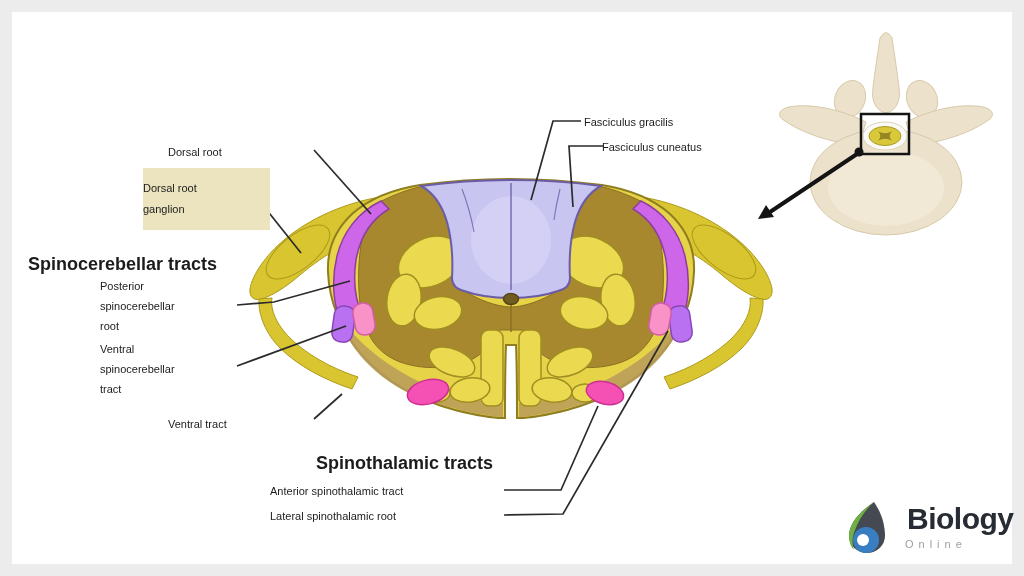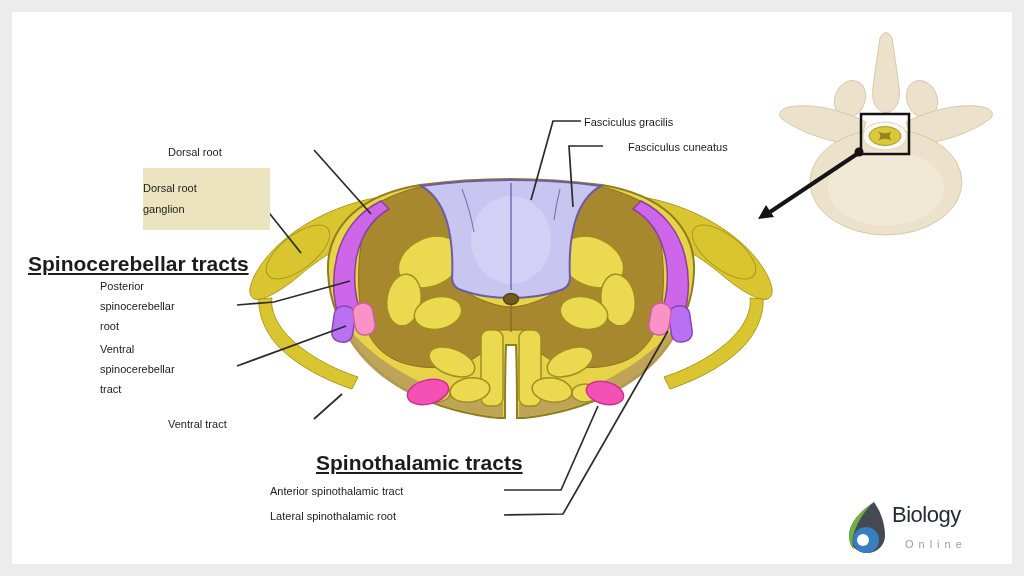--- a/index.html
+++ b/index.html
@@ -11,37 +11,37 @@
   .canvas{
     position:absolute;left:12px;top:12px;width:1000px;height:552px;
     background:var(--canvas-bg,#fff);
   }
   .art{position:absolute;left:0;top:0;z-index:1;}
   .lbl{
     position:absolute;z-index:2;color:var(--label-text,#1c1c1c);
     font-size:11px;line-height:20px;white-space:pre-line;
   }
   .lbl.right{text-align:left;}
-  .heading{font-weight:bold;font-size:21px;text-decoration:underline;text-underline-offset:2px;white-space:nowrap;}
+  .heading{font-weight:bold;font-size:18px;text-underline-offset:2px;white-space:nowrap;}
   .lbl-dorsal-root{left:168px;top:142px;width:142px;}
   .lbl-drg{left:143px;top:168px;width:127px;height:62px;background:var(--drg-box-bg,#ebe4bf);
     box-sizing:border-box;padding:10px 10px 0 0;line-height:21px;}
   .lbl-scb-heading{left:28px;top:254px;}
   .lbl-post-scb{left:100px;top:276px;width:133px;}
   .lbl-ant-scb{left:100px;top:339px;width:133px;}
   .lbl-ventral{left:168px;top:414px;width:142px;}
   .lbl-stt-heading{left:316px;top:453px;}
   .lbl-ant-stt{left:270px;top:481px;width:230px;}
   .lbl-lat-stt{left:270px;top:506px;width:230px;}
   .lbl-gracilis{left:584px;top:112px;white-space:nowrap;}
-  .lbl-cuneatus{left:628px;top:137px;white-space:nowrap;}
+  .lbl-cuneatus{left:602px;top:137px;white-space:nowrap;}
   .vertebra-layer{position:absolute;left:750px;top:12px;z-index:3;}
   .logo{position:absolute;left:845px;top:500px;width:165px;height:60px;z-index:4;}
   .logo-icon{position:absolute;left:0;top:0;}
-  .logo-name{position:absolute;left:47px;top:2px;font-weight:normal;font-size:22px;
+  .logo-name{position:absolute;left:62px;top:2px;font-weight:bold;font-size:30px;
     letter-spacing:-0.5px;color:var(--logo-text,#272c34);}
   .logo-sub{position:absolute;left:60px;top:38px;font-size:11px;letter-spacing:5px;
     color:var(--logo-subtext,#9aa0a6);}
   .ldr{stroke:var(--leader-line,#2b2b2b);stroke-width:1.7;fill:none;}
 </style>
 </head>
 <body>
 
 <div class="canvas"></div>
 

